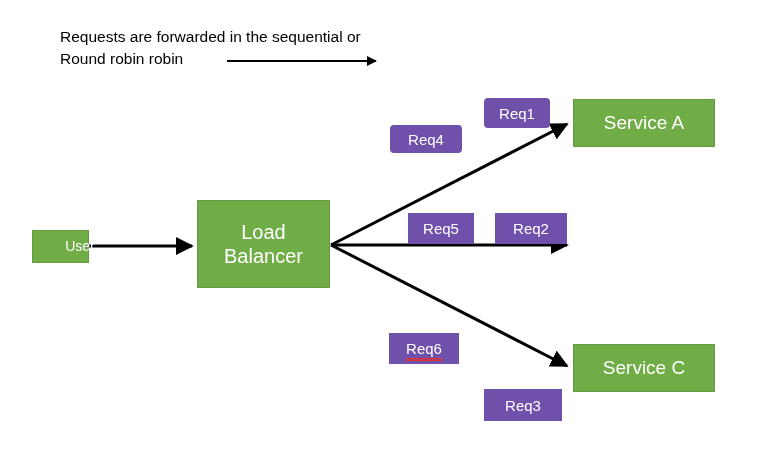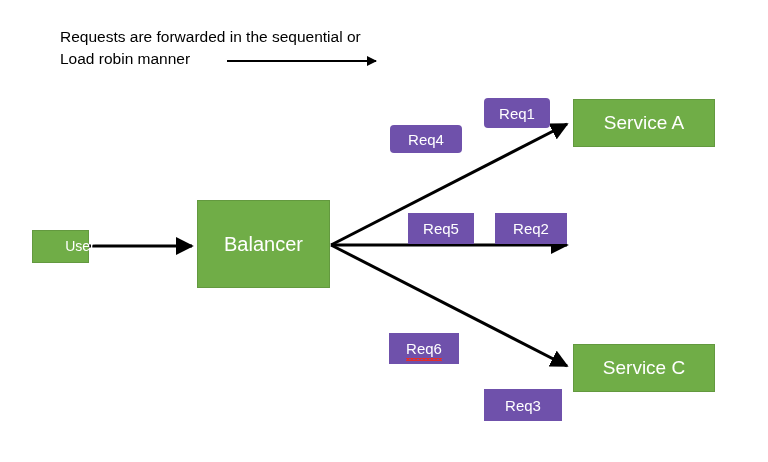--- a/index.html
+++ b/index.html
@@ -106,21 +106,21 @@
   .req-2 { left: 495px; top: 213px; width: 72px; height: 31px; }
   .req-6 { left: 389px; top: 333px; width: 70px; height: 31px; }
   .req-3 { left: 484px; top: 365px; width: 78px; height: 32px; margin-top: 24px; }
 </style>
 </head>
 <body>
 
 <div id="canvas">
 
   <div class="caption"><span>Requests are forwarded in the sequential or</span>
-<span>Load robin manner</span></div>
+<span>Round robin robin</span></div>
 
   <svg id="arrow-layer" viewBox="0 0 768 462" xmlns="http://www.w3.org/2000/svg">
     <defs>
       <marker id="ah" viewBox="0 0 10 10" refX="9" refY="5" markerWidth="6" markerHeight="6" orient="auto-start-reverse">
         <path d="M 0 0 L 10 5 L 0 10 z" fill="#000000"></path>
       </marker>
       <marker id="ah-small" viewBox="0 0 10 10" refX="9" refY="5" markerWidth="5" markerHeight="5" orient="auto-start-reverse">
         <path d="M 0 0 L 10 5 L 0 10 z" fill="#000000"></path>
       </marker>
     </defs>
@@ -135,20 +135,21 @@
 
     <line x1="331" y1="245" x2="567" y2="366" stroke="#000000" stroke-width="3" marker-end="url(#ah)"></line>
   </svg>
 
   <div class="node node-user">
     <span>User</span>
   </div>
 
   <div class="node node-lb">
     <div>
+      <div>Load</div>
       <div>Balancer</div>
     </div>
   </div>
 
   <div class="node node-svc node-svc-a">
     <span>Service A</span>
   </div>
 
 
   <div class="node node-svc node-svc-c">

